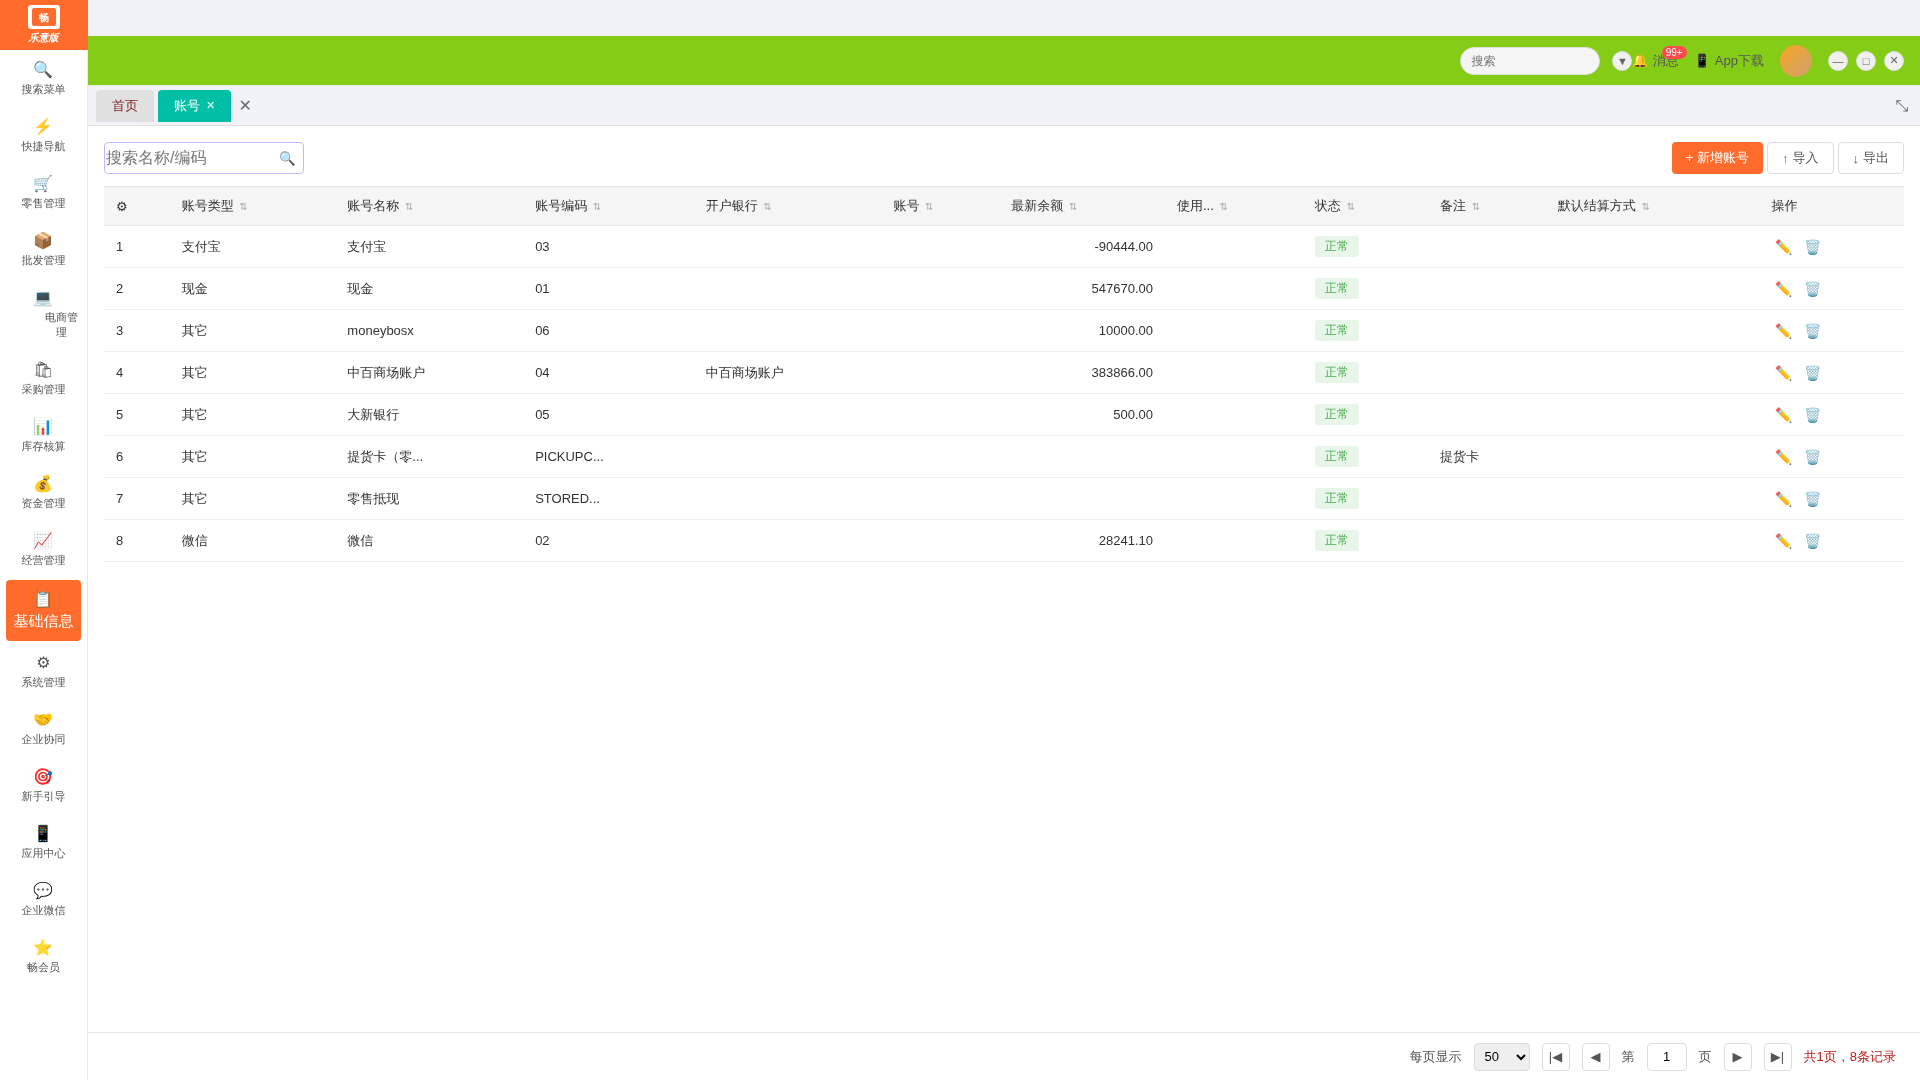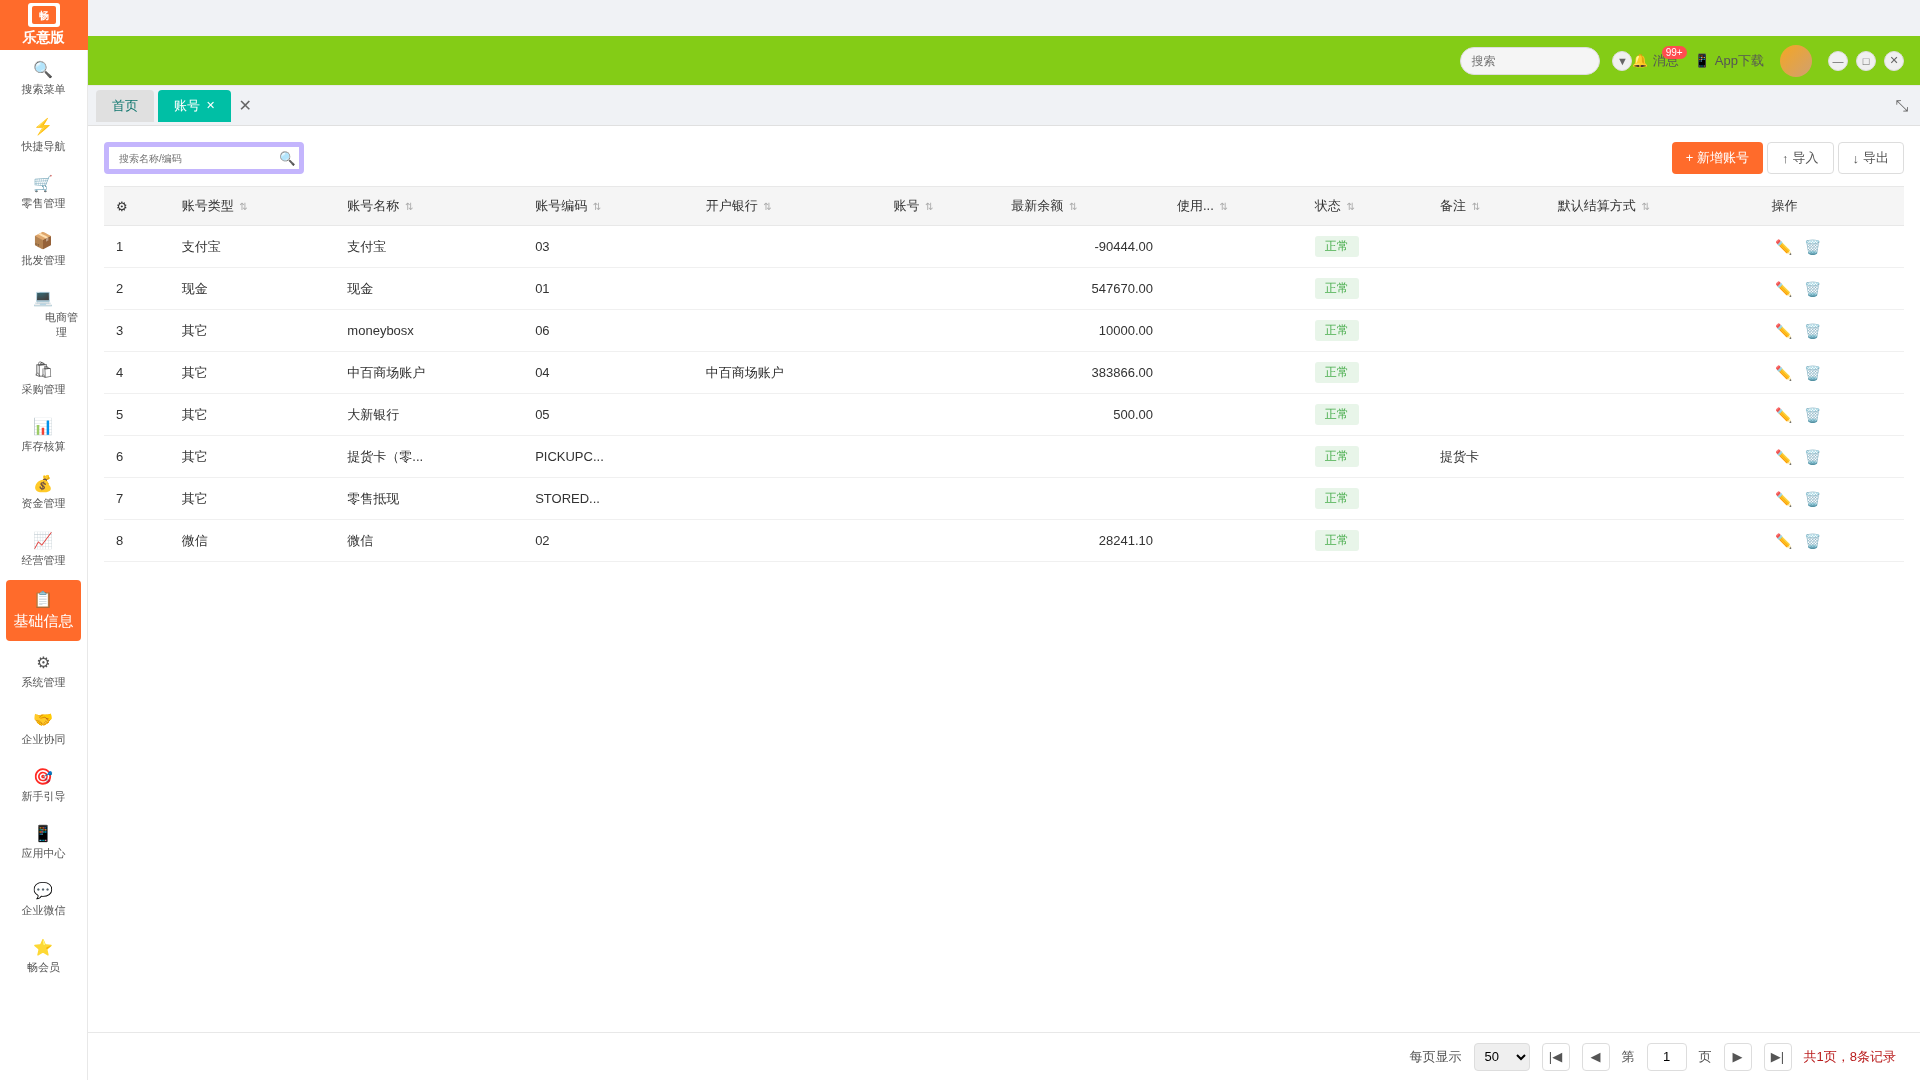--- a/index.html
+++ b/index.html
@@ -127,21 +127,21 @@
     }
     .tab {
       height: 32px;
       padding: 0 16px;
       border-radius: 4px 4px 0 0;
       display: flex;
       align-items: center;
       gap: 6px;
       cursor: pointer;
       font-size: 13px;
-      color: #0f766e;
+      color: #7f1d1d;
       background: #e0e0e0;
     }
     .tab.active {
       background: #00bfa5;
       color: #fff;
     }
     .tab-close {
       font-size: 11px;
       cursor: pointer;
       color: inherit;
@@ -164,24 +164,24 @@
       margin-bottom: 12px;
     }
     .search-input-wrap {
       position: relative;
       display: flex;
       align-items: center;
     }
     .table-search {
       width: 200px;
       height: 32px;
-      border: 5px solid #c4b5fd;
+      border: 1px solid #c4b5fd;
       border-radius: 4px;
-      padding: 0 32px 0 10px;
-      font-size: 10px;
+      padding: 0 32px 0 1px;
+      font-size: 16px;
       outline: none;
     }
     .search-icon-btn {
       position: absolute;
       right: 8px;
       background: none;
       border: none;
       cursor: pointer;
       color: #aaa;
     }
@@ -324,21 +324,21 @@
 <body>
 
 <div class="sidebar">
   <div class="sidebar-logo">
     <div class="sidebar-logo-icon">
       <svg width="24" height="18" viewBox="0 0 24 18">
         <rect x="0" y="0" width="24" height="18" rx="2" fill="#ff6b2b"></rect>
         <text x="12" y="13" text-anchor="middle" font-size="10" fill="white" font-weight="bold">畅</text>
       </svg>
     </div>
-    <span style="font-size:14px;">乐意版</span>
+    <span style="font-size:10px;font-style:italic;">乐意版</span>
   </div>
 
   <div class="sidebar-nav-item">
     <span class="nav-icon">🔍</span>
     <span style="font-size:11px;">搜索菜单</span>
   </div>
   <div class="sidebar-nav-item">
     <span class="nav-icon">⚡</span>
     <span style="font-size:11px;">快捷导航</span>
   </div>

